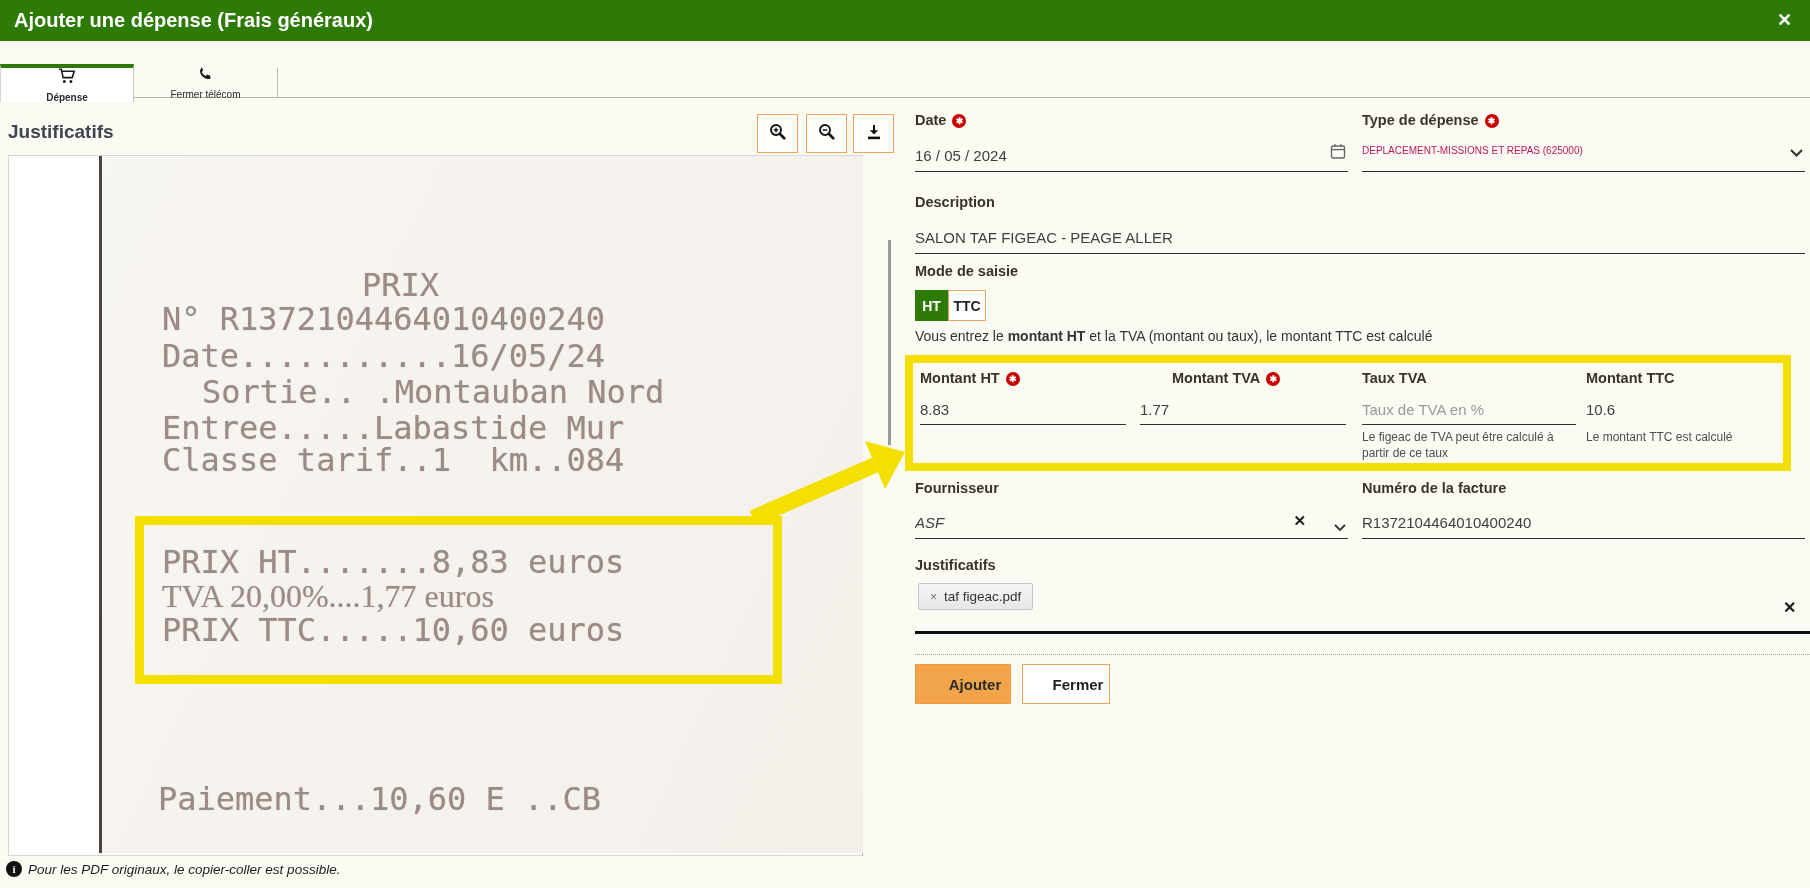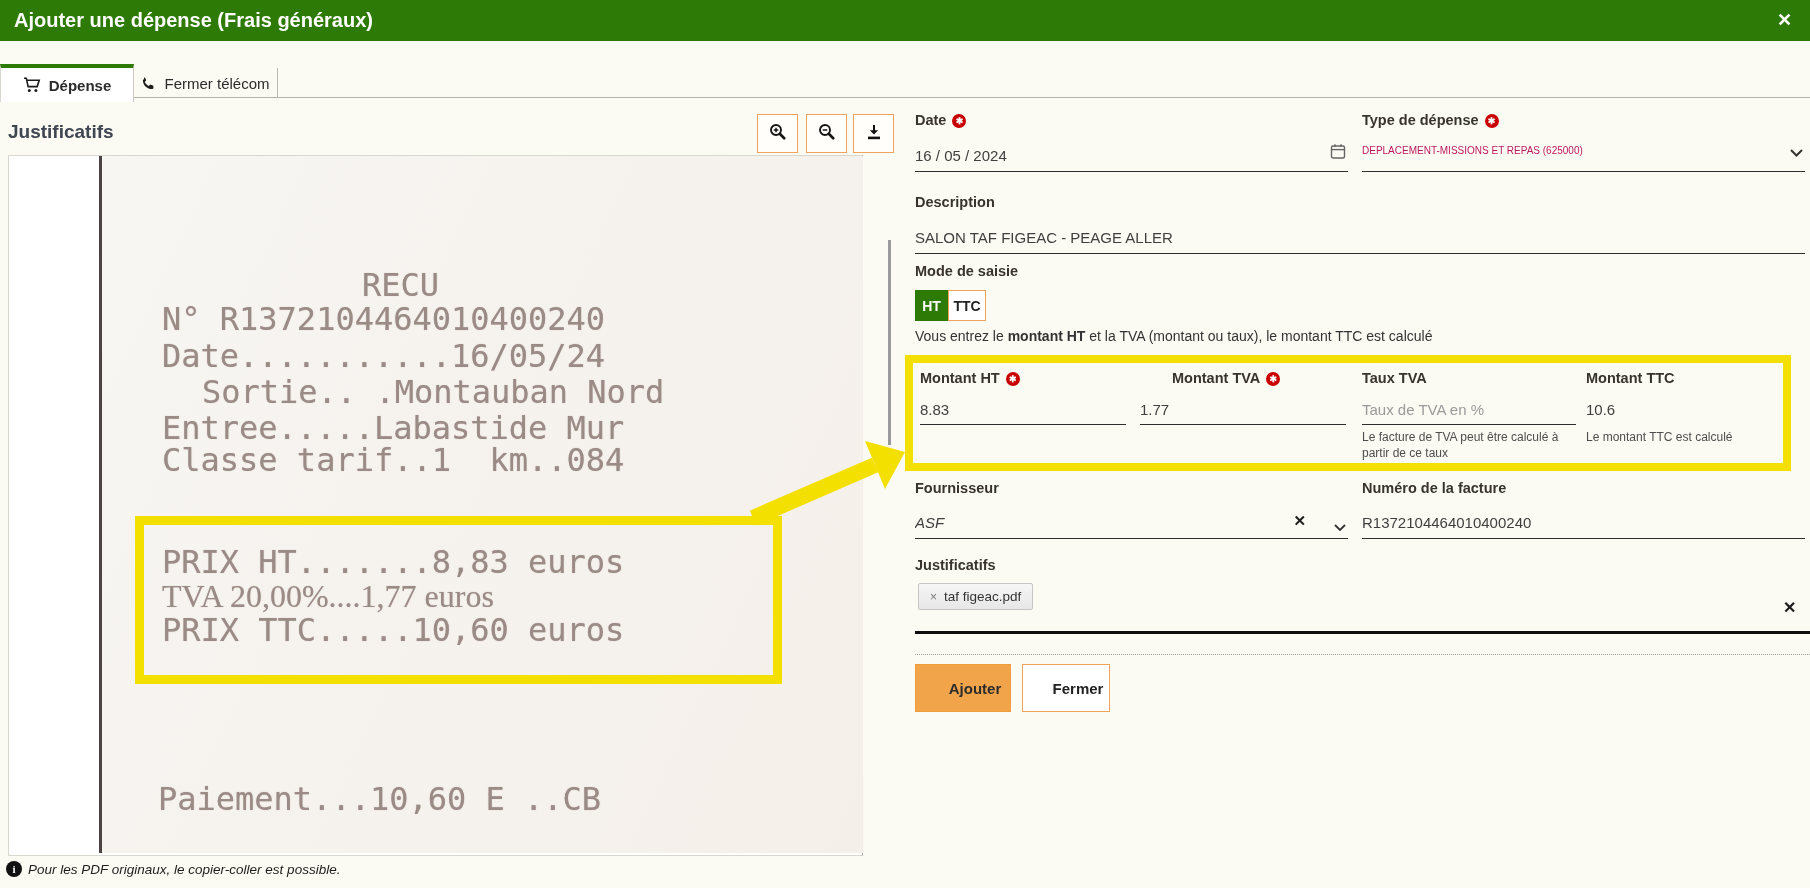--- a/index.html
+++ b/index.html
@@ -6,21 +6,21 @@
   .stage{position:relative;width:1810px;height:888px;background:#fbfbf3;
          font-family:"Liberation Sans",sans-serif;overflow:hidden;}
 
   
   .hdr{position:absolute;left:0;top:0;width:100%;height:41px;background:#2d7a06;}
   .hdr-title{position:absolute;left:14px;top:9px;font-size:20px;font-weight:bold;color:#fff;}
   .hdr-close{position:absolute;right:18px;top:9px;font-size:18px;font-weight:bold;color:#fff;cursor:pointer;}
 
   
   .tabline{position:absolute;left:133px;top:97px;width:1677px;border-top:1px solid #b3b3aa;}
-  .tab{position:absolute;display:flex;align-items:center;gap:8px;font-size:15px;color:#2b2b2b;}
+  .tab{position:absolute;display:flex;align-items:center;gap:8px;font-size:10px;color:#2b2b2b;flex-direction:column;}
   .tab1{left:0;top:64px;width:132px;height:34px;background:#fff;border-top:4px solid #2d7a06;
         border-left:1px solid #d8d8d0;border-right:1px solid #c9c9c1;justify-content:center;font-weight:bold;}
   .tab2{left:134px;top:68px;width:143px;height:30px;border-right:1px solid #b9b9b1;justify-content:center;}
   .tab svg{display:block;}
 
   
   .v-heading{position:absolute;left:8px;top:121px;font-size:19px;font-weight:bold;color:#3f4651;}
   .tool-btn{position:absolute;top:114px;width:39px;height:37px;background:#fffefa;
             border:1px solid #f0a35c;display:flex;align-items:center;justify-content:center;cursor:pointer;}
   .viewer{position:absolute;left:8px;top:155px;width:853px;height:699px;background:#ffffff;
@@ -57,21 +57,21 @@
           display:flex;align-items:center;justify-content:center;cursor:pointer;}
   .seg-ttc{width:36px;height:29px;background:#fff;color:#222;font-weight:bold;font-size:14px;
            border:1px solid #f0a35c;display:flex;align-items:center;justify-content:center;cursor:pointer;}
   .clear-x{position:absolute;font-weight:bold;font-size:15px;color:#1d1d1d;cursor:pointer;}
   .tag{position:absolute;display:inline-flex;align-items:center;gap:7px;padding:5px 11px;
        background:linear-gradient(#f6f6f6,#e7e7e7);border:1px solid #c6c6c6;border-radius:2px;
        font-size:13.5px;color:#333;cursor:pointer;}
   .tag .tag-x{color:#777;font-size:12px;}
   .thickline{position:absolute;border-top:3px solid #0d0d0d;}
   .dotline{position:absolute;border-top:1px dotted #a0a09a;}
-  .btn{position:absolute;height:48px;display:flex;align-items:center;justify-content:center;
+  .btn{position:absolute;height:40px;display:flex;align-items:center;justify-content:center;
        font-size:15px;font-weight:bold;cursor:pointer;box-sizing:border-box;padding-left:24px;}
   .btn-primary{left:915px;top:664px;width:96px;background:#f2a44a;border:1px solid #ee9c3c;color:#2c2c2c;}
   .btn-secondary{left:1022px;top:664px;width:88px;background:#fff;border:1px solid #f0a35c;color:#222;}
 
   
   .note{position:absolute;left:6px;top:861px;display:flex;align-items:center;gap:6px;
         font-size:13.5px;font-style:italic;color:#1d1d1d;}
   .info-i{width:16px;height:16px;border-radius:50%;background:#111;color:#fff;font-size:11px;
           font-weight:bold;font-style:normal;display:flex;align-items:center;justify-content:center;
           font-family:"Liberation Serif",serif;}
@@ -131,21 +131,21 @@
       <svg width="16" height="16" viewBox="0 0 16 16">
           <path d="M7 1h2v5.2h3.2L8 10.6 3.8 6.2H7z" fill="#111"></path>
           <path d="M2 12.6h12v2.6H2z" fill="#111"></path>
         </svg>
     </span>
   </div>
 
   <div class="viewer"></div>
   <div class="paper"></div>
   <div id="receipt-lines">
-      <div class="receipt-line" style="left: 362px; top: 266px;">RECU</div>
+      <div class="receipt-line" style="left: 362px; top: 266px;">PRIX</div>
       <div class="receipt-line" style="left: 162px; top: 300px;">N° R1372104464010400240</div>
       <div class="receipt-line" style="left: 162px; top: 337px;">Date...........16/05/24</div>
       <div class="receipt-line" style="left: 162px; top: 373px; margin-left: 40px;">Sortie.. .Montauban Nord</div>
       <div class="receipt-line" style="left: 162px; top: 409px;">Entree.....Labastide Mur</div>
       <div class="receipt-line" style="left: 162px; top: 441px;">Classe tarif..1  km..084</div>
       <div class="receipt-line" style="left: 162px; top: 543px;">PRIX HT.......8,83 euros</div>
       <div class="receipt-line" style="left: 162px; top: 578px; font-family: Liberation Serif, serif;">TVA 20,00%....1,77 euros</div>
       <div class="receipt-line" style="left: 162px; top: 611px;">PRIX TTC.....10,60 euros</div>
       <div class="receipt-line" style="left: 158px; top: 780px;">Paiement...10,60 E ..CB</div>
     </div>
@@ -210,21 +210,21 @@
     <span>Montant TVA</span><span class="req">✱</span>
   </div>
   <div class="fwrap" style="left:1140px;top:394px;width:206px;height:30px">
     <input value="1.77" style="">
   </div>
 
   <div class="lbl" style="left:1362px;top:370px">Taux TVA</div>
   <div class="fwrap" style="left:1362px;top:394px;width:214px;height:30px">
     <input placeholder="Taux de TVA en %" style="">
   </div>
-  <div class="helper" style="left:1362px;top:430px;width:218px">Le facture de TVA peut être calculé à partir de ce taux</div>
+  <div class="helper" style="left:1362px;top:430px;width:218px">Le figeac de TVA peut être calculé à partir de ce taux</div>
 
   <div class="lbl" style="left:1586px;top:370px">Montant TTC</div>
   <div class="fwrap nolinewrap" style="left:1586px;top:394px;width:200px;height:30px">
     <input readonly="" value="10.6" style="">
   </div>
   <div class="helper" style="left:1586px;top:430px;width:210px">Le montant TTC est calculé</div>
 
   <div class="lbl" style="left:915px;top:480px">Fournisseur</div>
   <div class="fwrap" style="left:915px;top:506px;width:433px;height:32px">
     <input style="width: 370px; font-style: italic;" value="ASF">

